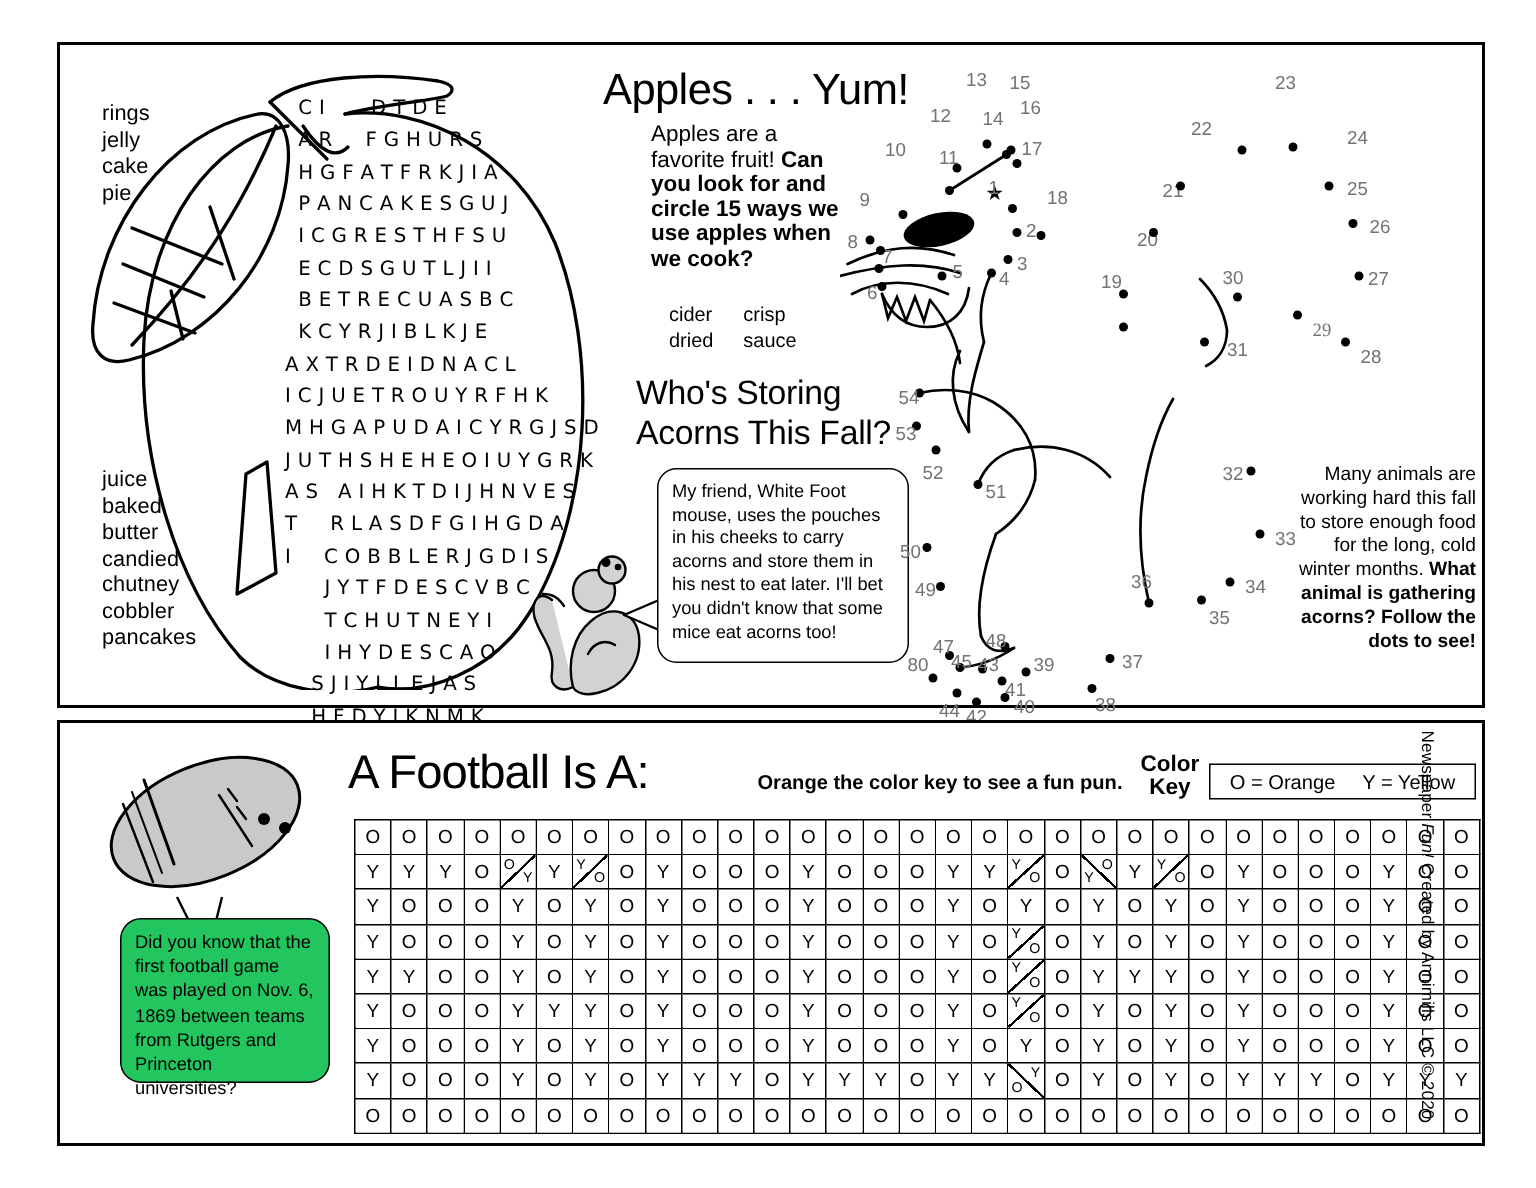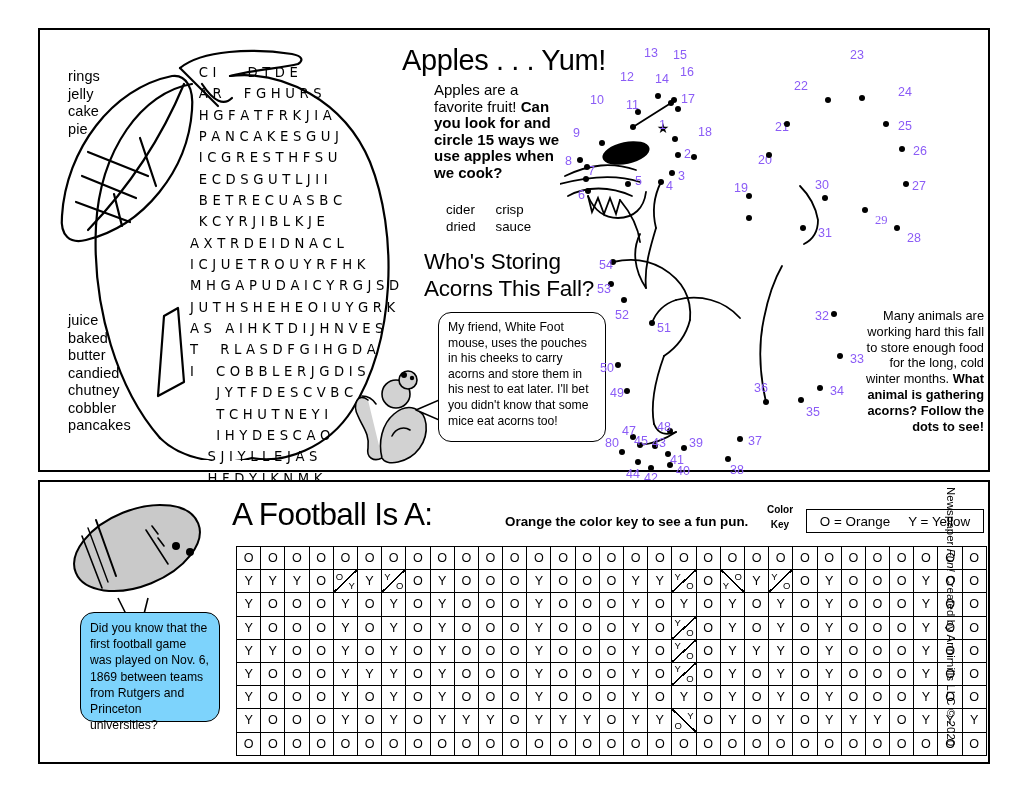--- a/index.html
+++ b/index.html
@@ -120,21 +120,21 @@
     width: 6.5px; height: 6.5px;
     border-radius: 50%;
     background: #000;
     margin-left: -3.25px; margin-top: -3.25px;
   }
   .dotlabel {
     position: absolute;
     font-size: 12.5px;
     font-family: "Liberation Sans", sans-serif;
     white-space: nowrap;
-    color: #8b5cf6;
+    color: #737373;
   }
 
   
   #many-animals {
     position: absolute; left: 856px; top: 308px;
     width: 128px;
     font-size: 12.8px; line-height: 15.8px;
     text-align: right;
   }
   #many-animals .b { font-weight: bold; }
@@ -148,38 +148,38 @@
     position: absolute; left: 232px; top: 496px;
     font-size: 31.5px;
     letter-spacing: -.6px;
   }
   #football-sub {
     position: absolute; left: 505px; top: 514px;
     font-size: 13.4px; font-weight: bold;
   }
   #colorkey-label {
     position: absolute; left: 757px; top: 502px;
-    font-size: 10px; font-weight: bold;
+    font-size: 15px; font-weight: bold;
     text-align: center; width: 46px;
     line-height: 15.2px;
   }
   #colorkey-box {
     position: absolute; left: 806px; top: 509px;
     width: 178px; height: 24px;
     border: 1.8px solid #000;
     font-size: 13.4px;
     display: flex; align-items: center; justify-content: center;
     gap: 18px;
   }
   #football-bubble {
     position: absolute; left: 80px; top: 612px;
     width: 140px; height: 110px;
     border: 1.6px solid #000;
     border-radius: 14px;
-    background: #7dd3fc;
+    background: #22c55e;
     padding: 7px 8px 4px 9px;
     font-size: 12.2px; line-height: 16.2px;
     text-align: left;
   }
   #football-bubble .indent { text-indent: 12px; }
   #fb-tail { position: absolute; left: 108px; top: 596px; width: 60px; height: 20px; }
 
   
   #colorgrid {
     position: absolute;

